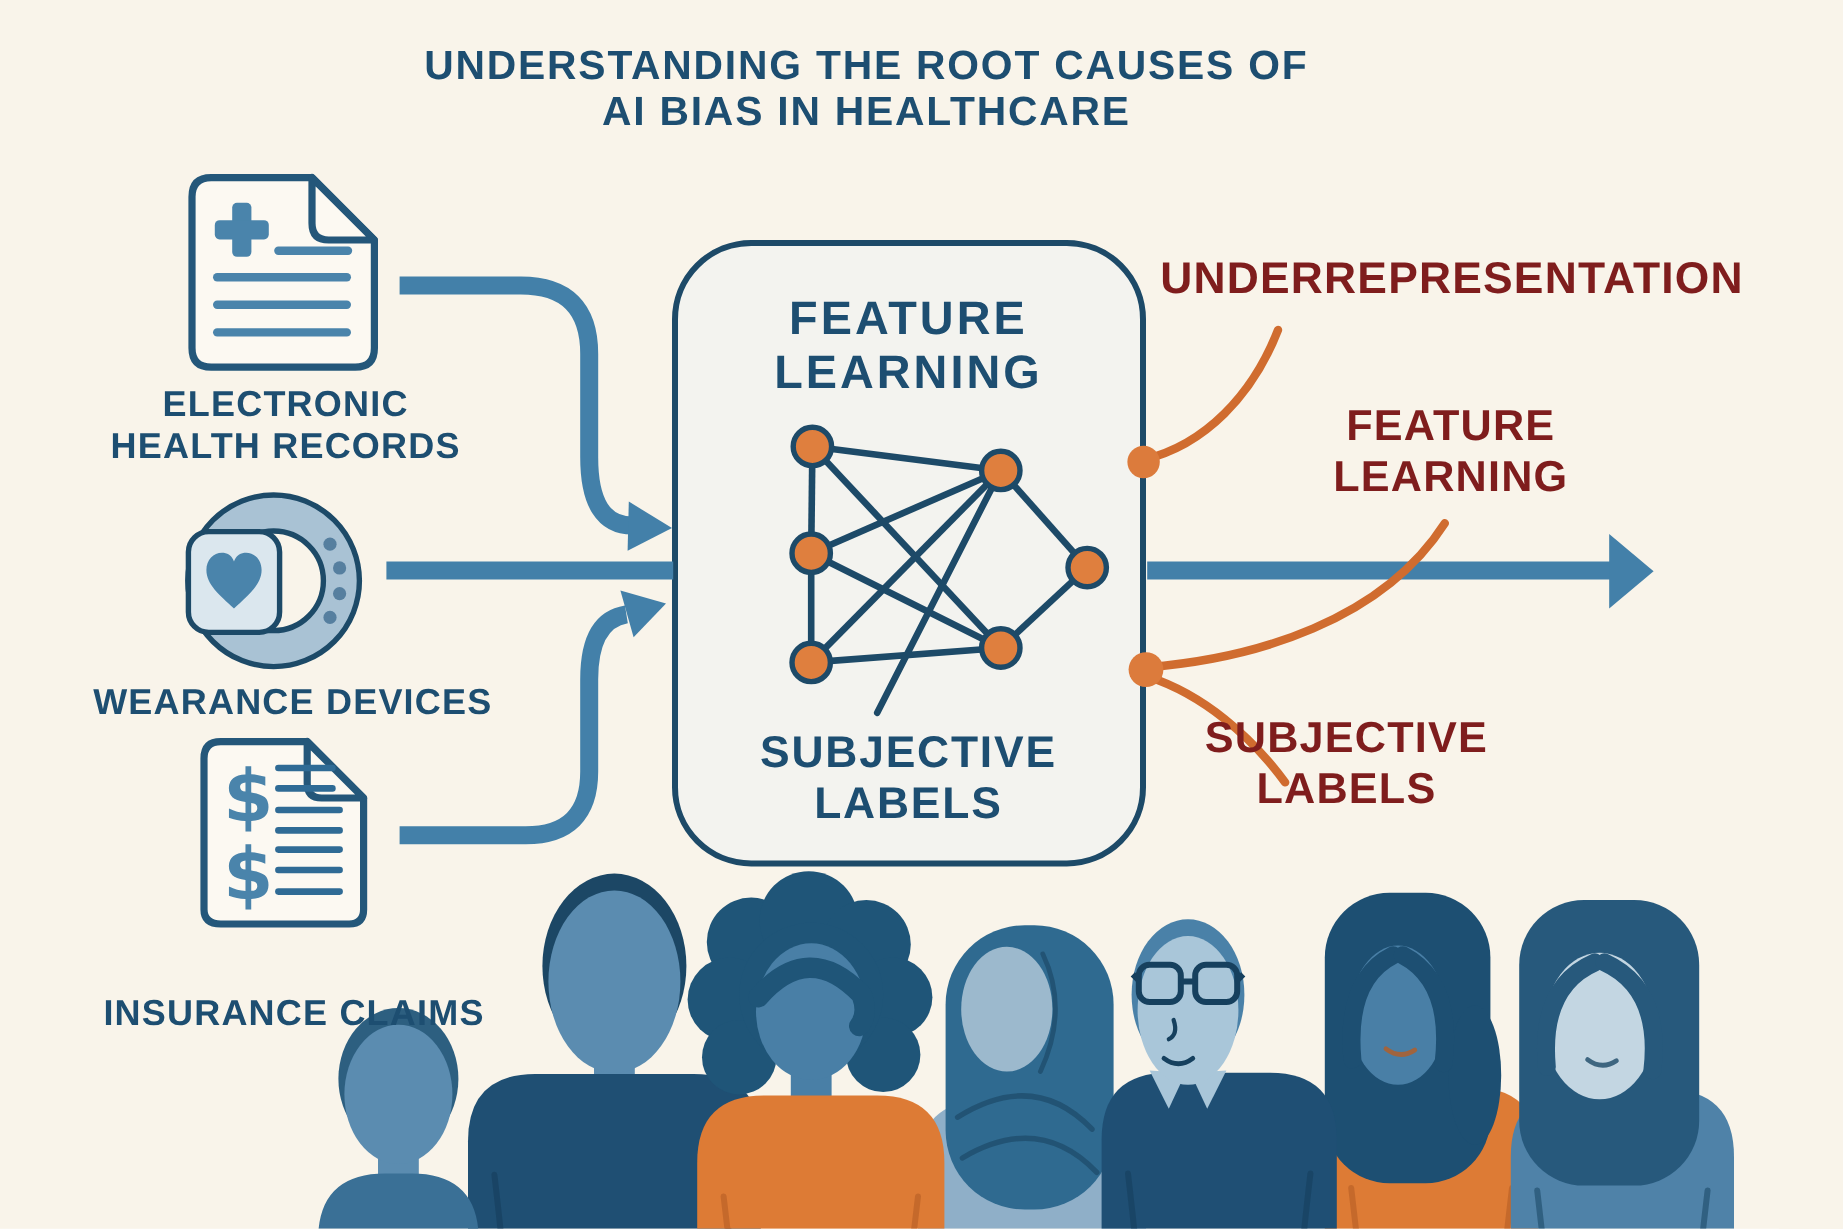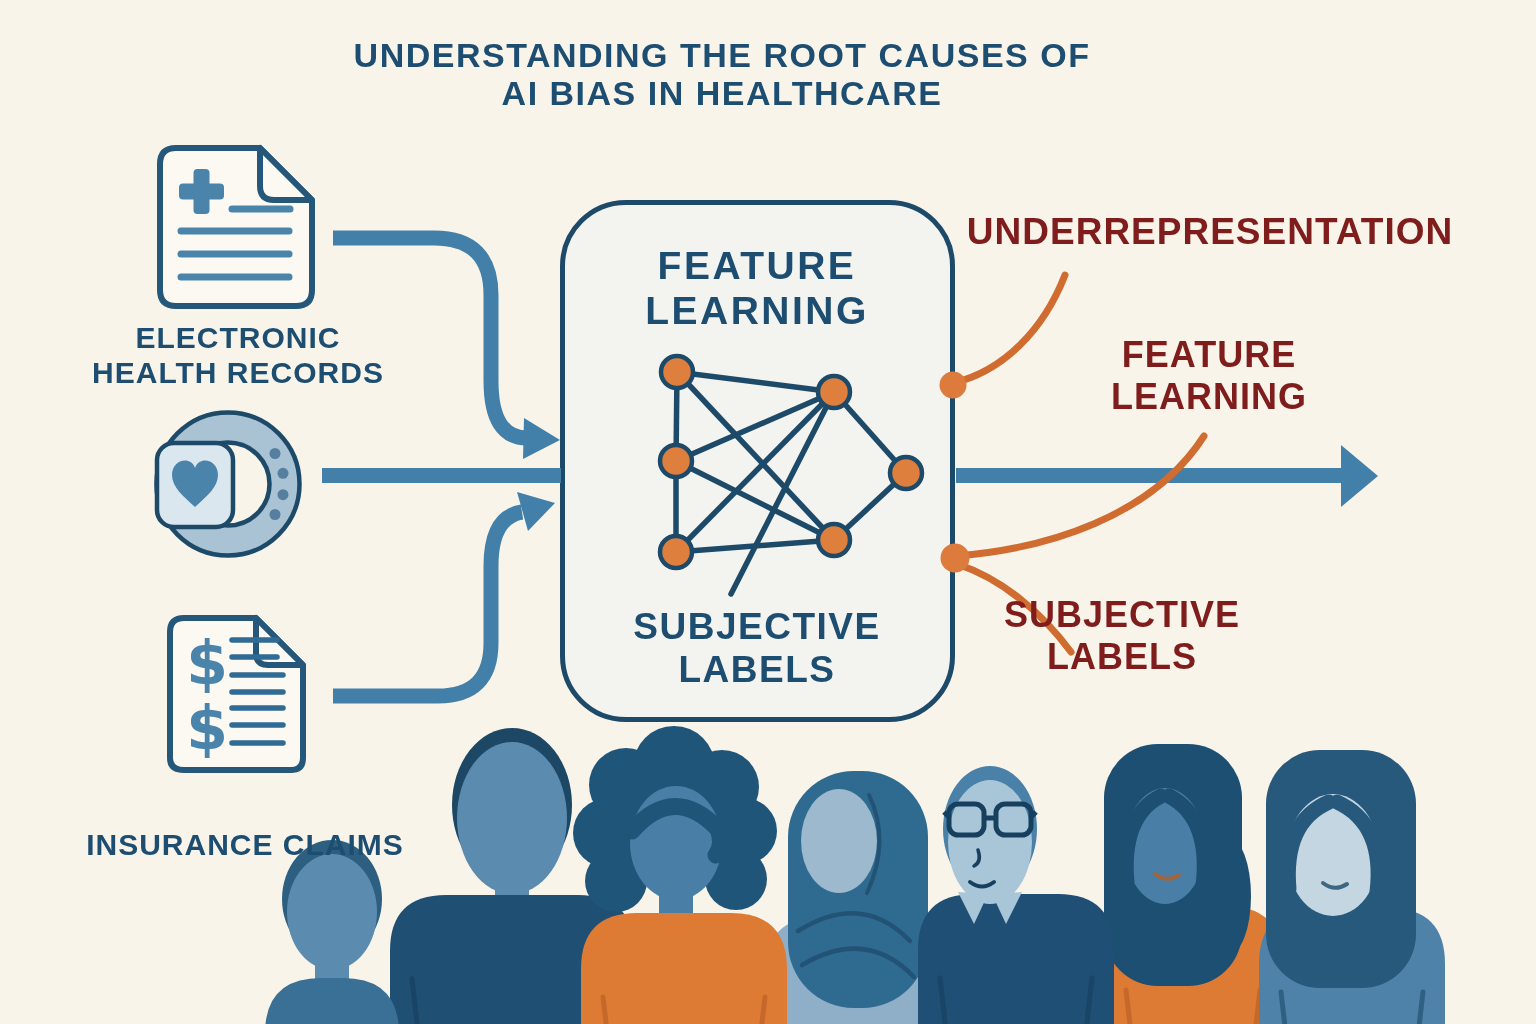--- a/index.html
+++ b/index.html
@@ -150,20 +150,21 @@
           <path d="M1323 883 Q1335 892 1347 884" stroke="#1d4a68" stroke-width="4" fill="none" stroke-linecap="round" opacity="0.8"></path>
         </g>
       </g>
   </svg>
 
   <div class="lbl title" style="left:722px;top:36px;">UNDERSTANDING THE ROOT CAUSES OF
 AI BIAS IN HEALTHCARE</div>
 
   <div class="lbl" style="left:238px;top:321px;font-size:30px;">ELECTRONIC
 HEALTH RECORDS</div>
+  <div class="lbl" style="left:244px;top:569px;font-size:30px;">WEARANCE DEVICES</div>
   <div class="lbl" style="left:245px;top:787px;font-size:30px;margin-top:41px;">INSURANCE CLAIMS</div>
 
   <div class="lbl" style="left:757px;top:243px;font-size:39px;letter-spacing:2.5px;">FEATURE
 LEARNING</div>
   <div class="lbl" style="left:757px;top:606px;font-size:37px;letter-spacing:1.5px;">SUBJECTIVE
 LABELS</div>
 
   <div class="lbl orange" style="left:1210px;top:211px;font-size:37px;">UNDERREPRESENTATION</div>
   <div class="lbl orange" style="left:1209px;top:334px;font-size:36px;">FEATURE
 LEARNING</div>

